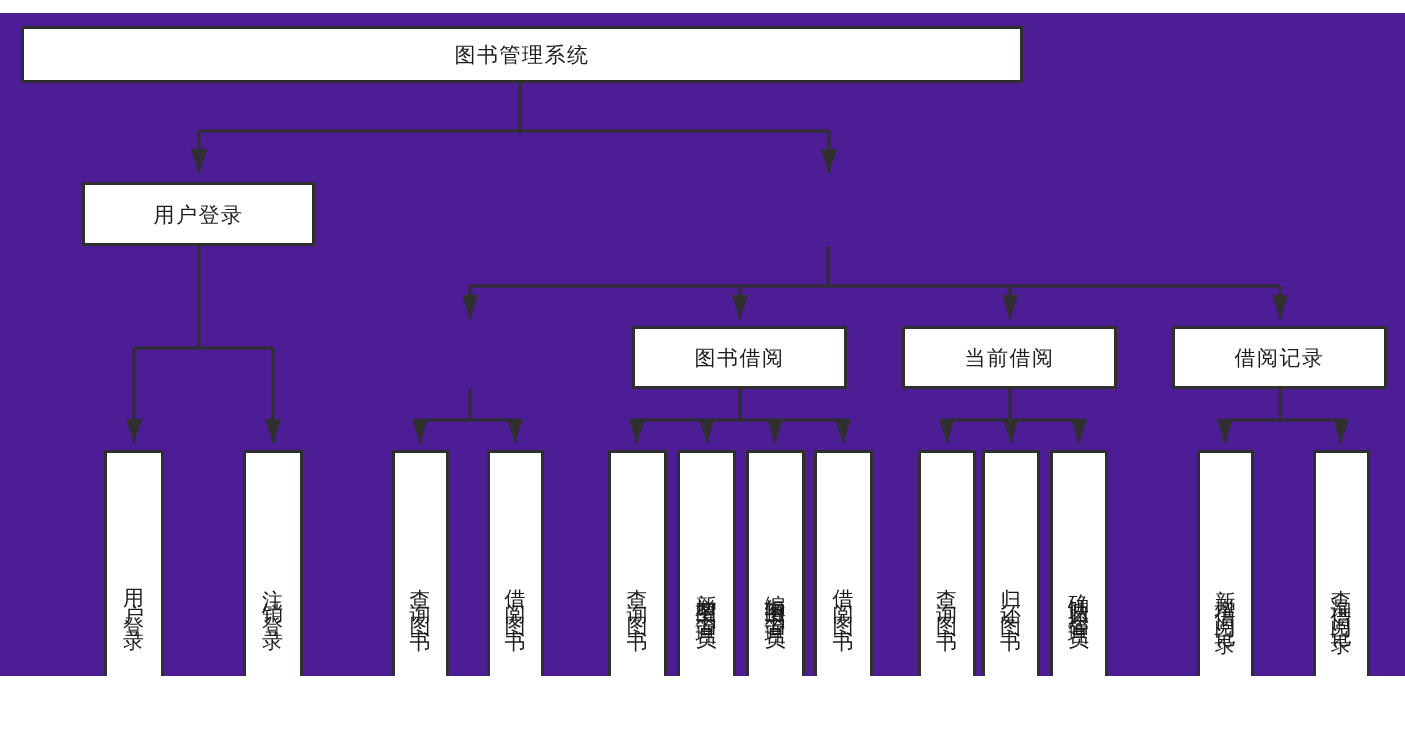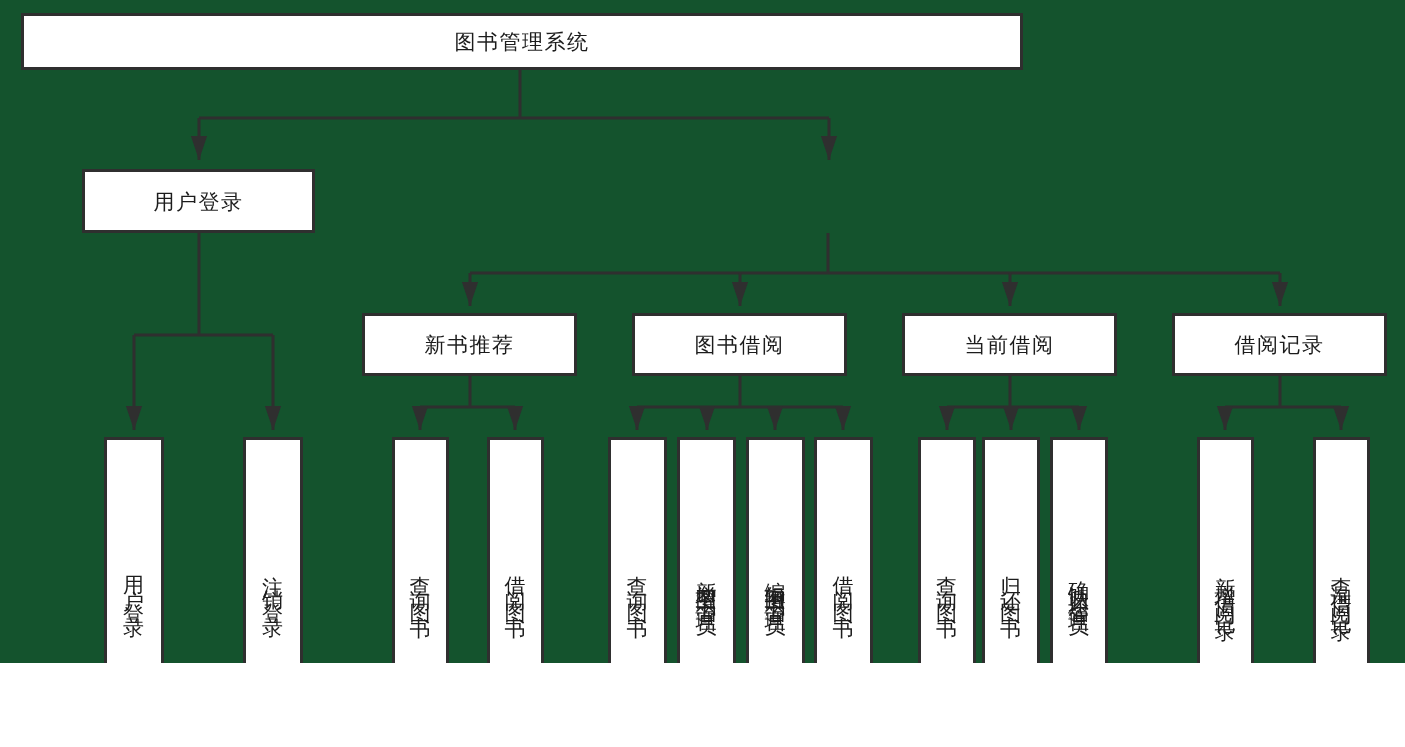--- a/index.html
+++ b/index.html
@@ -1,17 +1,17 @@
 <!DOCTYPE html>
 <html><head>
 <meta charset="utf-8">
 <style>
   html,body { margin:0; padding:0; background:#ffffff; }
   body { width:1405px; height:747px; font-family:"Liberation Sans", sans-serif; }
-  .stage { position:relative; width:1405px; height:663px; background:#14532d; overflow:hidden; }
+  .stage { position:relative; width:1405px; height:663px; background:#4c1d95; overflow:hidden;margin-top:13px; }
   .connectors { position:absolute; left:0; top:0; width:1405px; height:747px; }
   .node {
     position:absolute;
     box-sizing:border-box;
     background:#ffffff;
     border:3px solid #2f2f2f;
     display:flex;
     align-items:center;
     justify-content:center;
     color:#1c1c1c;
@@ -84,21 +84,20 @@
       <path d="M1280,376 V407 M1225,407 H1341"></path>
       <path d="M1225,407 V430" marker-end="url(#arw)"></path>
       <path d="M1341,407 V430" marker-end="url(#arw)"></path>
     </g>
   </svg>
 
   <div class="node" style="left:21px; top:13px; width:1002px; height:57px;">图书管理系统</div>
 
   <div class="node" style="left:82px; top:169px; width:233px; height:64px;">用户登录</div>
 
-  <div class="node" style="left:362px; top:313px; width:215px; height:63px;">新书推荐</div>
   <div class="node" style="left:632px; top:313px; width:215px; height:63px;">图书借阅</div>
   <div class="node" style="left:902px; top:313px; width:215px; height:63px;">当前借阅</div>
   <div class="node" style="left:1172px; top:313px; width:215px; height:63px;">借阅记录</div>
 
   <div class="node leaf sp4" style="left:104px; top:437px; width:60px; height:299px;">用户登录</div>
   <div class="node leaf sp4" style="left:243px; top:437px; width:60px; height:299px;">注销登录</div>
 
   <div class="node leaf sp4" style="left:392px; top:437px; width:57px; height:299px;">查询图书</div>
   <div class="node leaf sp4" style="left:487px; top:437px; width:57px; height:299px;">借阅图书</div>
 

